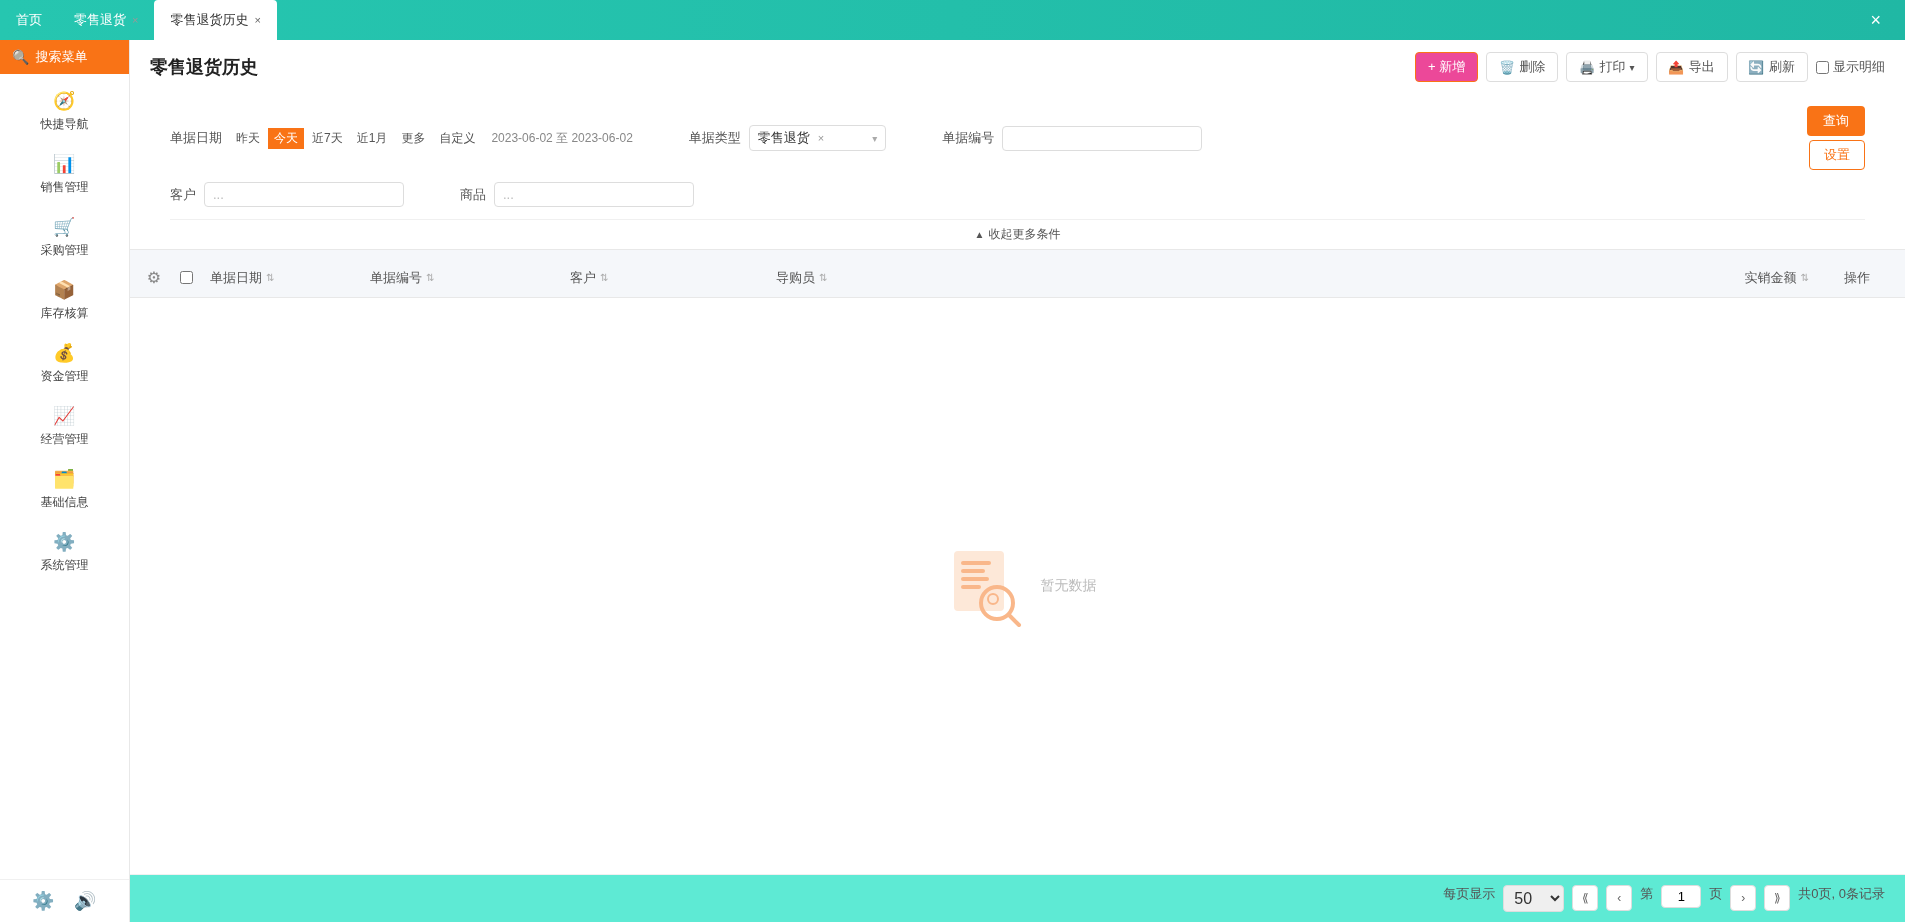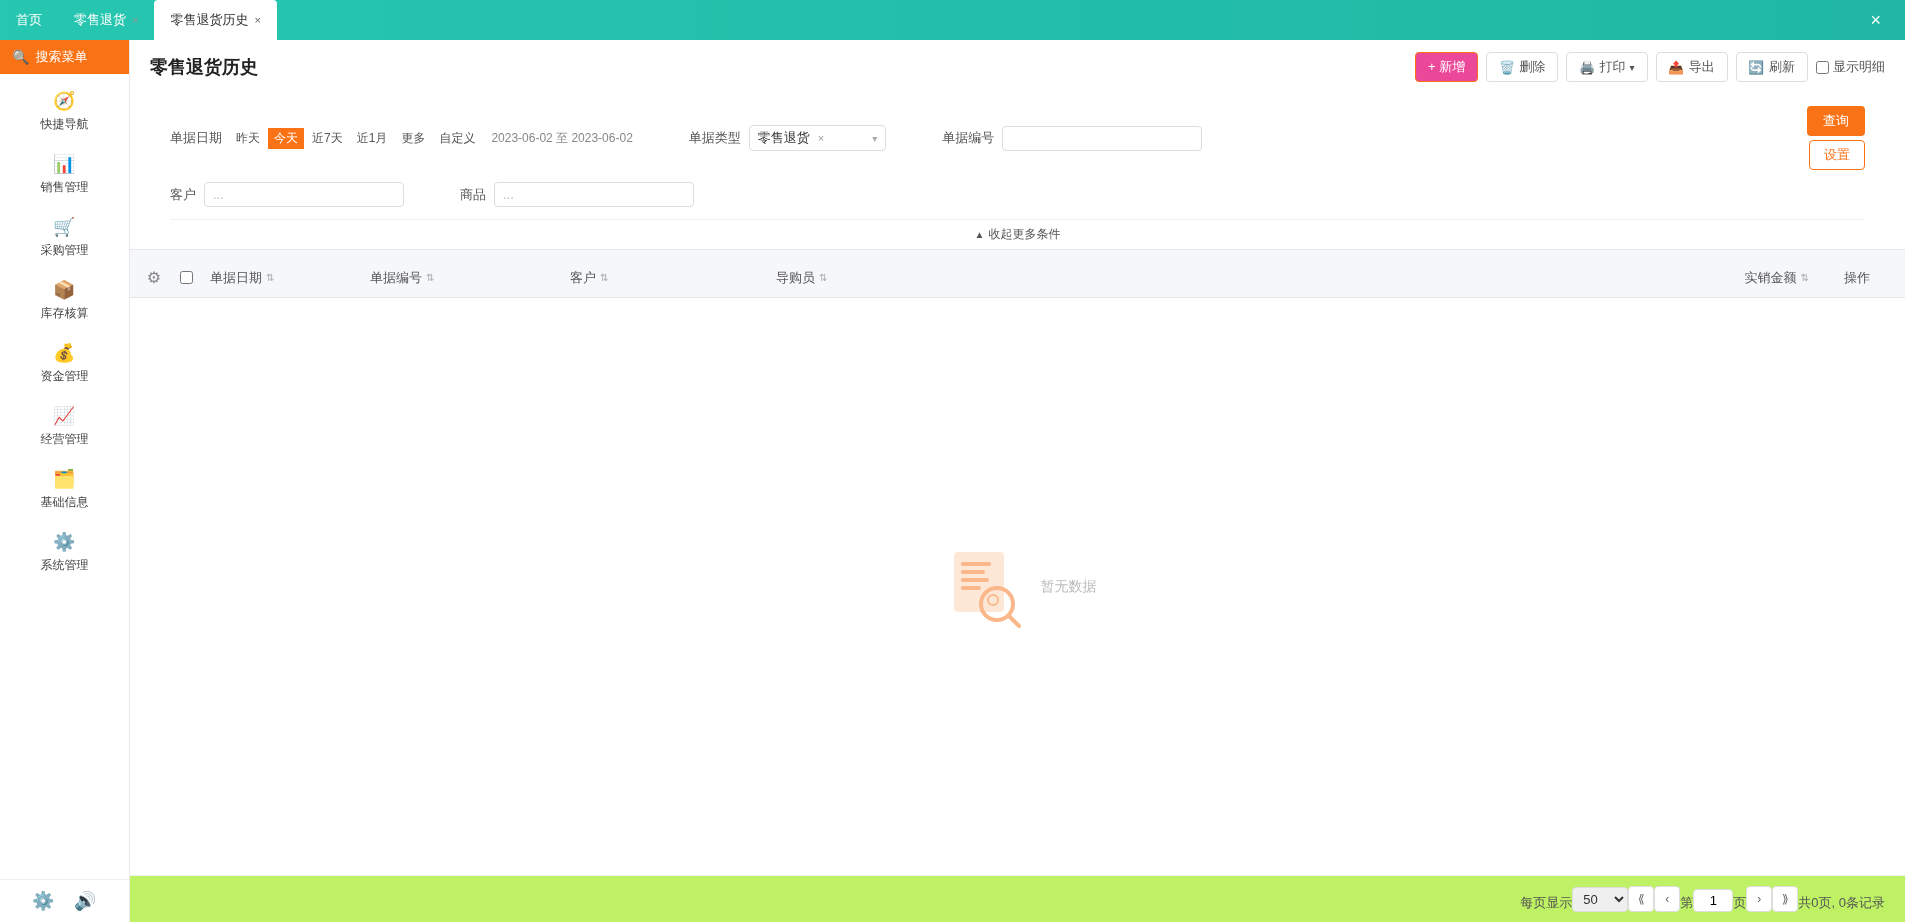--- a/index.html
+++ b/index.html
@@ -307,34 +307,35 @@
       gap: 12px;
     }
     .empty-icon {
       width: 90px;
       height: 90px;
     }
 
     
     .pagination-bar {
       display: flex;
-      align-items: flex-end;
+      align-items: flex-start;
       justify-content: flex-end;
+      gap: 8px;
       padding: 10px 20px;
-      background: #bef264;
+      background: #5eead4;
       border-top: 1px solid #f0f0f0;
       font-size: 13px;
       color: #555;
       flex-shrink: 0;
     }
     .pagination-select {
       border: 1px solid #ddd;
       border-radius: 4px;
       padding: 3px 6px;
-      font-size: 13px;
+      font-size: 16px;
       color: #333;
     }
     .page-nav-btn {
       width: 26px; height: 26px;
       border: 1px solid #ddd;
       border-radius: 4px;
       display: flex; align-items: center; justify-content: center;
       cursor: pointer;
       font-size: 12px;
       color: #666;

